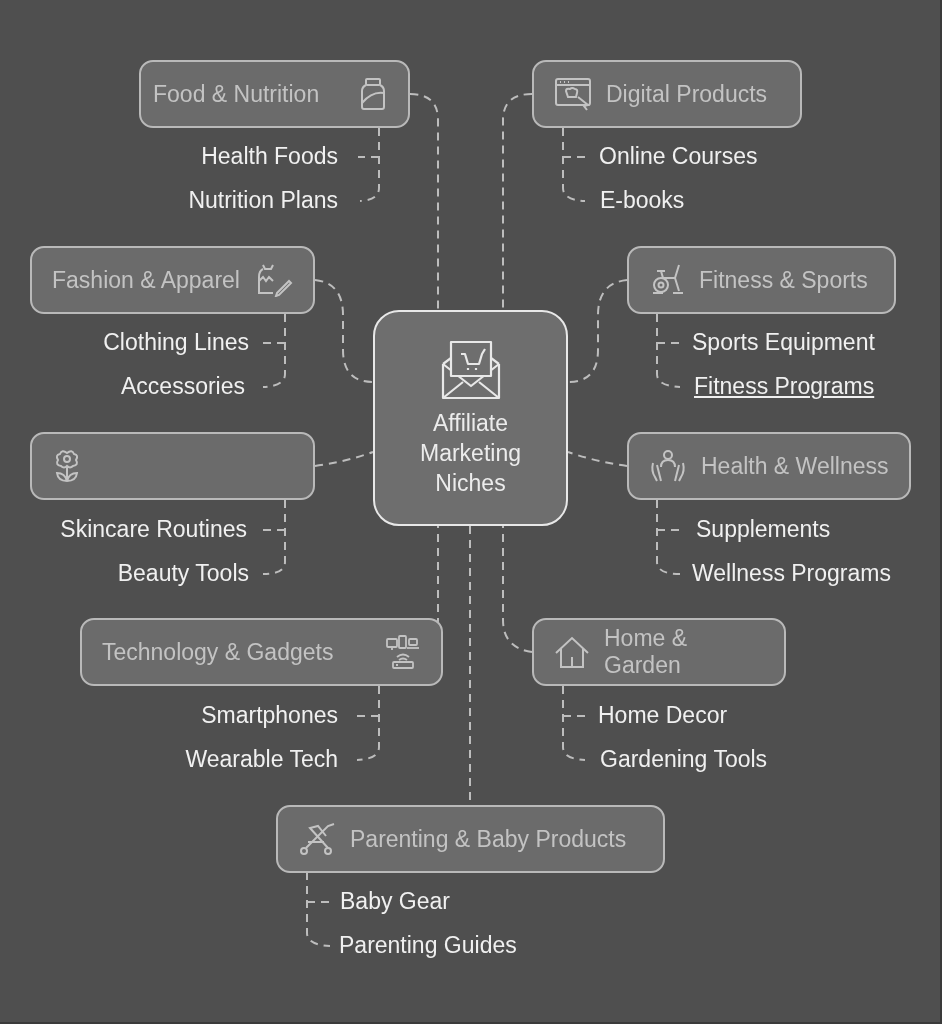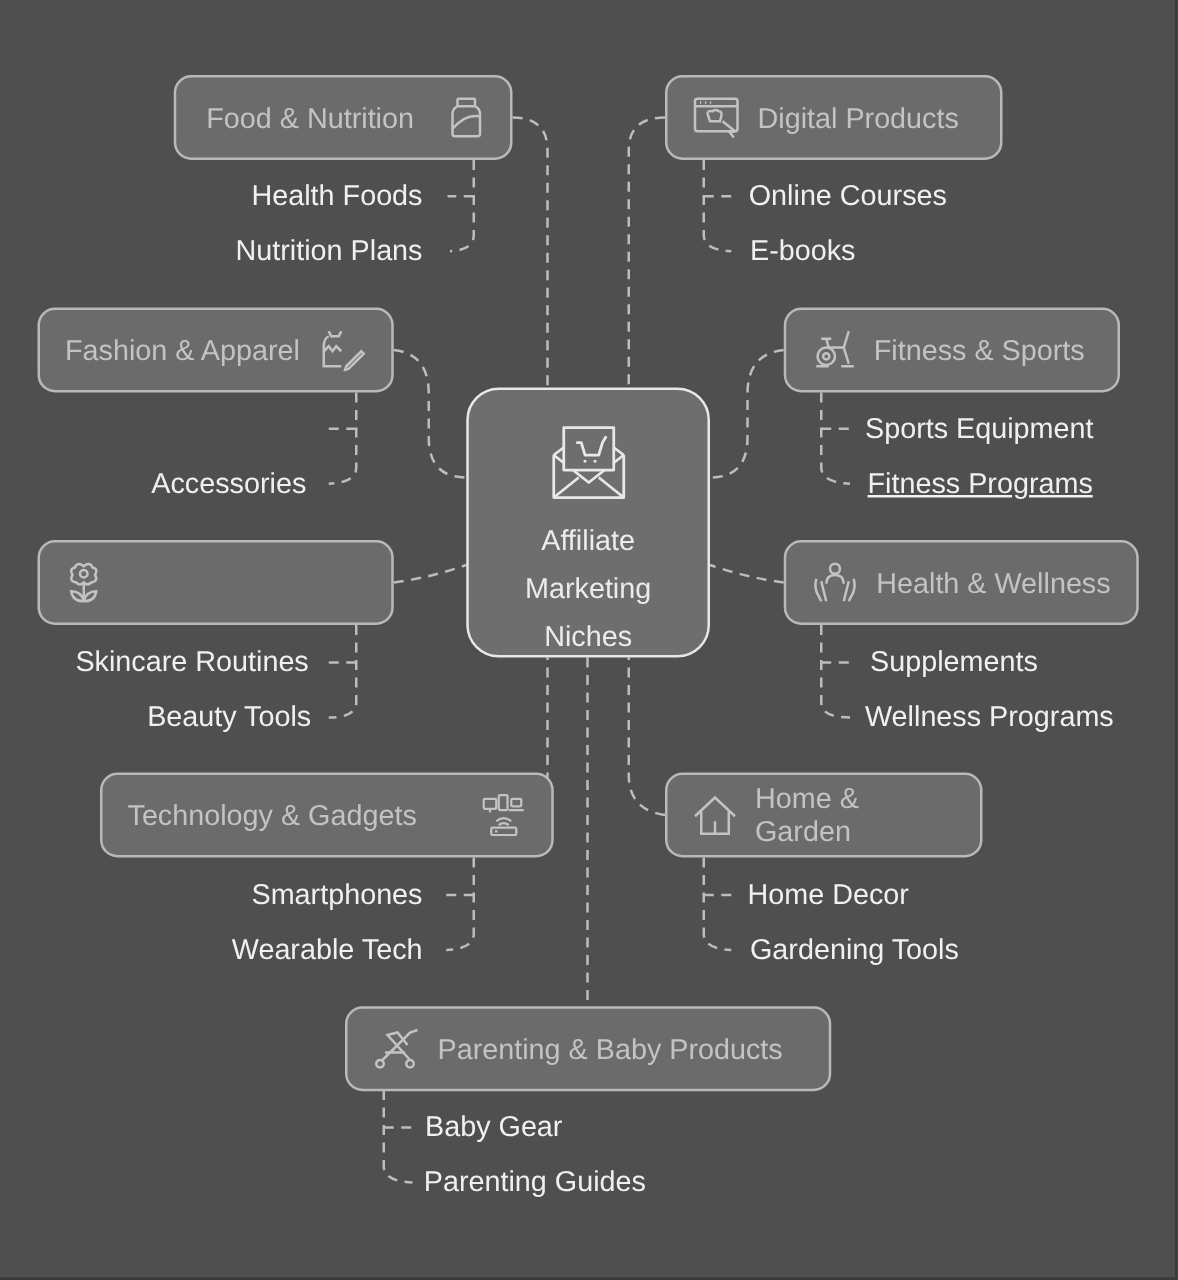--- a/index.html
+++ b/index.html
@@ -4,21 +4,21 @@
 <style>
   html, body { margin:0; padding:0; }
   body { width:942px; height:1024px; background:#3a3a3a; font-family:"Liberation Sans", sans-serif; overflow:hidden; }
   #canvas { position:absolute; left:0; top:0; width:940px; height:1022px; background:#4f4f4f; border-right:2px solid #3a3a3a; border-bottom:2px solid #3a3a3a; }
   svg#lines { position:absolute; left:0; top:0; width:942px; height:1024px; }
   .node { position:absolute; box-sizing:border-box; height:68px; background:#6b6b6b; border:2px solid #b9b9b9; border-radius:14px; display:flex; align-items:center; color:#c3c3c3; font-size:23px; gap:14px; padding:0 20px; }
   .node .icon { width:30px; height:34px; flex:0 0 auto; }
   .node .icon svg { width:100%; height:100%; }
   .sub { position:absolute; color:#f0f0f0; font-size:23px; white-space:nowrap; }
   .sub.r { text-align:right; }
-  #center { position:absolute; left:373px; top:310px; width:195px; height:216px; box-sizing:border-box; background:#6e6e6e; border:2.5px solid #e8e8e8; border-radius:26px; display:flex; flex-direction:column; align-items:center; justify-content:space-between; padding-top:28px; color:#ececec; font-size:23px; text-align:center; line-height:30px; }
+  #center { position:absolute; left:373px; top:310px; width:195px; height:216px; box-sizing:border-box; background:#6e6e6e; border:2.5px solid #e8e8e8; border-radius:26px; display:flex; flex-direction:column; align-items:center; justify-content:flex-start; padding-top:28px; color:#ececec; font-size:23px; text-align:center; line-height:30px; }
   #center .cicon { width:64px; height:62px; margin-bottom:6px; }
 </style>
 </head>
 <body>
 
 <div id="canvas">
 <svg id="lines" viewBox="0 0 942 1024">
   <g fill="none" stroke="#bdbdbd" stroke-width="2" stroke-dasharray="8 6">
 
     <path d="M410 94 Q438 94 438 120 L438 310"></path>
@@ -52,21 +52,21 @@
       <rect x="12" y="2" width="40" height="34" fill="#6e6e6e"></rect>
       <path d="M22 14 L26 14 L29 24 L40 24 L43 14 L46 9"></path>
       <path d="M29 28 L29 30 M37 28 L37 30"></path>
     </svg>
   </div>
   <div>Affiliate</div>
   <div>Marketing</div>
   <div>Niches</div>
 </div>
 
-<div class="node" style="left:139px;top:60px;width:271px;padding-left:24px;">
+<div class="node" style="left:139px;top:60px;width:271px;padding-left:12px;">
   <span style="flex:1">Food &amp; Nutrition</span>
   <span class="icon">
     <svg viewBox="0 0 30 34" fill="none" stroke="#c3c3c3" stroke-width="2">
           <rect x="8" y="2" width="14" height="6" rx="1"></rect>
           <path d="M8 8 Q4 10 4 14 L4 30 Q4 32 6 32 L24 32 Q26 32 26 30 L26 14 Q26 10 22 8"></path>
           <path d="M4 26 Q14 14 26 16"></path>
         </svg>
   </span>
 </div>
 <div class="sub r" style="right:602px;top:143px;">Health Foods</div>
@@ -90,20 +90,21 @@
 <div class="node" style="left:30px;top:246px;width:285px;">
   <span style="flex:1">Fashion &amp; Apparel</span>
   <span class="icon" style="width:38px;">
     <svg viewBox="0 0 38 34" fill="none" stroke="#c3c3c3" stroke-width="2">
           <path d="M8 2 L10 6 L16 6 L18 2 M8 6 Q4 8 4 14 L4 30 L18 30"></path>
           <path d="M4 18 L8 14 L11 18 L14 14 L18 18"></path>
           <path d="M22 30 L34 18 L36 20 L24 32 L21 33 Z"></path>
         </svg>
   </span>
 </div>
+<div class="sub r" style="right:691px;top:329px;">Clothing Lines</div>
 <div class="sub r" style="right:695px;top:373px;">Accessories</div>
 
 <div class="node" style="left:627px;top:246px;width:269px;">
   <span class="icon" style="width:36px;">
     <svg viewBox="0 0 36 34" fill="none" stroke="#c3c3c3" stroke-width="2">
           <circle cx="12" cy="22" r="7"></circle>
           <circle cx="12" cy="22" r="2.5"></circle>
           <path d="M8 8 L16 8 M12 8 L14 15 L26 15 L30 2 M26 15 L30 28 M4 30 L14 30 M24 30 L34 30"></path>
         </svg>
   </span>

